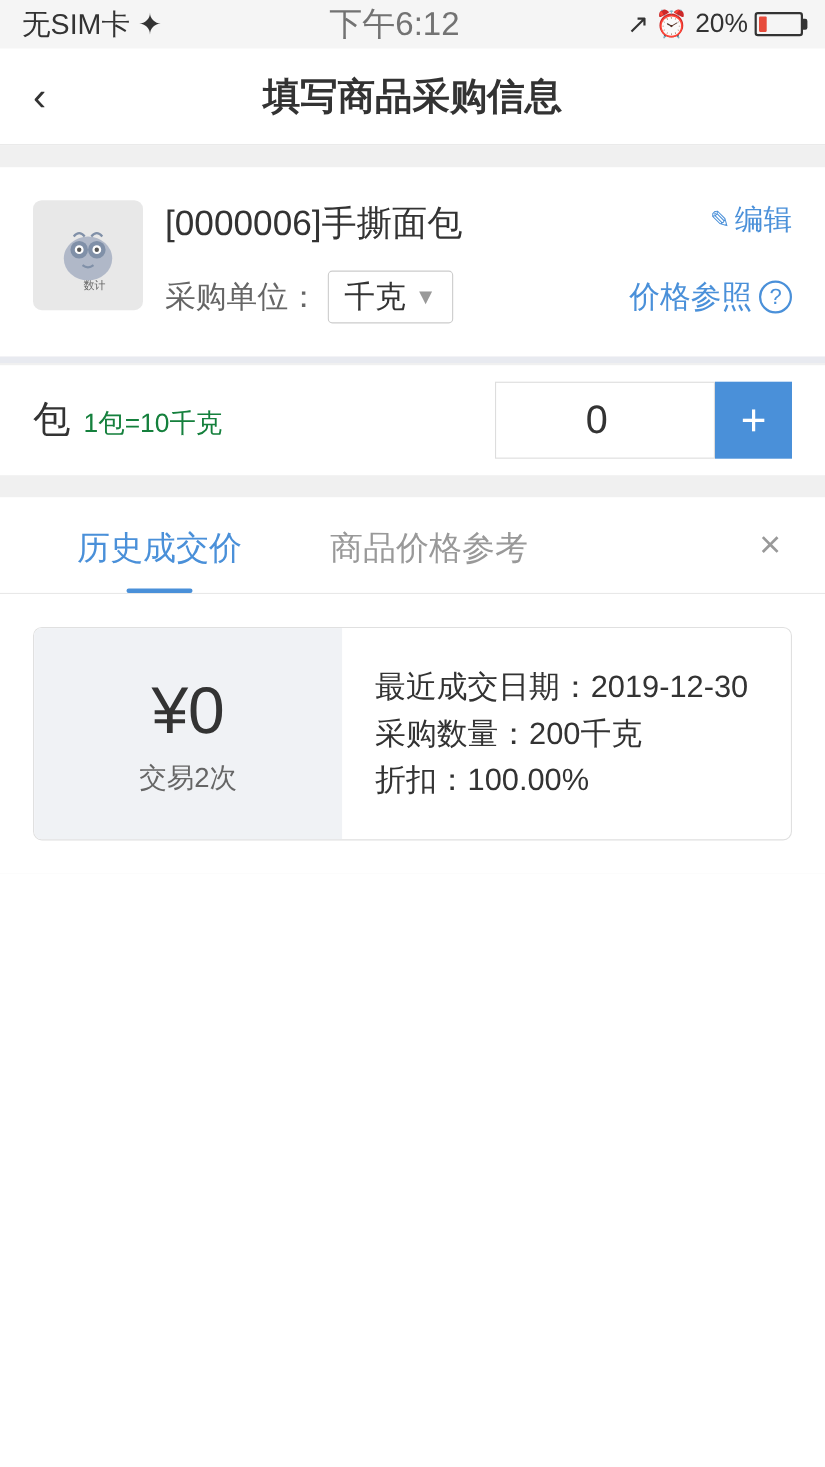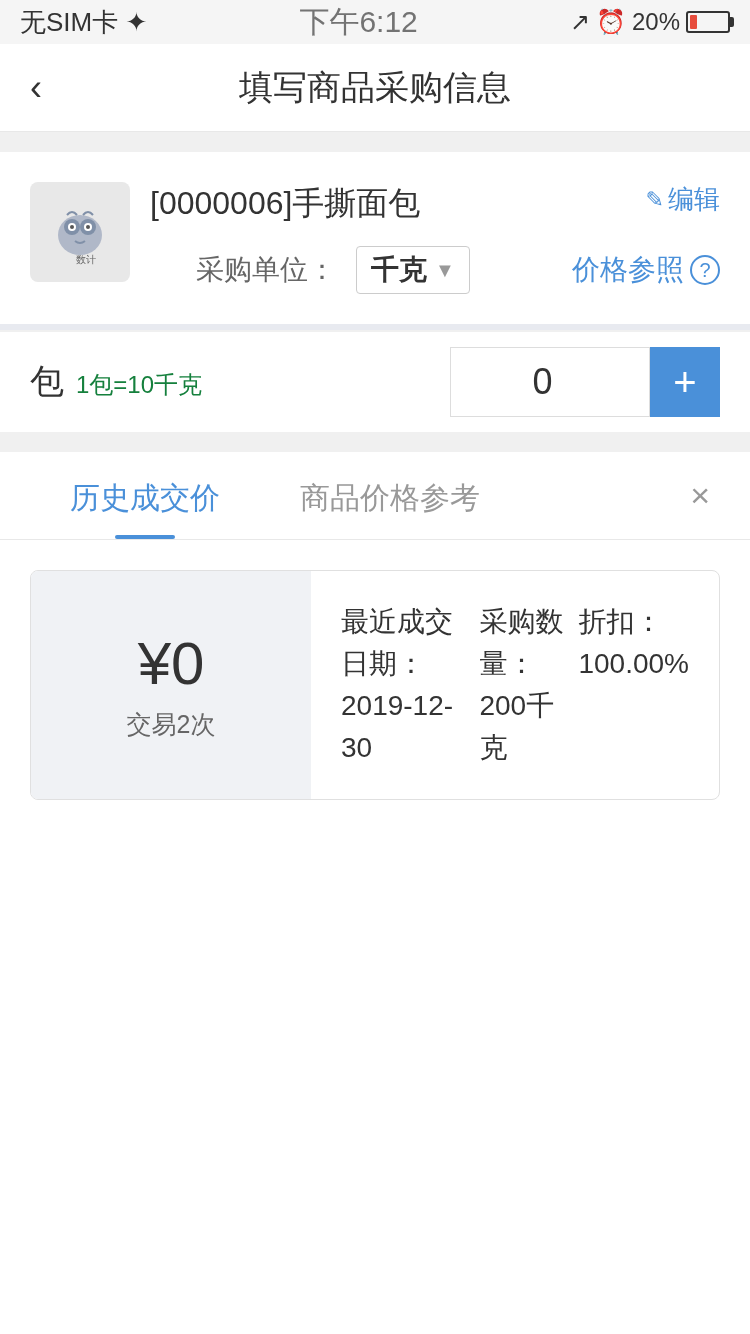--- a/index.html
+++ b/index.html
@@ -83,21 +83,21 @@
     }
     .nav-back {
       position: absolute;
       left: 30px;
       font-size: 36px;
       color: #333;
       cursor: pointer;
     }
     .nav-title {
       font-size: 34px;
-      font-weight: 400;
+      font-weight: 700;
       color: #333;
     }
 
     
     .product-card {
       background: #fff;
       margin-top: 20px;
       padding: 30px 30px 30px 30px;
       display: flex;
       align-items: flex-start;
@@ -158,21 +158,20 @@
       display: flex;
       align-items: center;
       border: 1px solid #ccc;
       border-radius: 4px;
       padding: 4px 14px;
       background: #fff;
       font-size: 28px;
       color: #333;
       gap: 8px;
       cursor: pointer;
-      font-weight: bold;
     }
     .unit-arrow {
       font-size: 20px;
       color: #999;
     }
     .price-ref-btn {
       font-size: 28px;
       color: #4a90d9;
       display: flex;
       align-items: center;
@@ -314,21 +313,21 @@
     }
     .history-trade-count {
       font-size: 25px;
       color: #666;
       margin-top: 10px;
     }
     .history-right {
       flex: 1;
       padding: 30px 30px;
       display: flex;
-      flex-direction: row;
+      flex-direction: column;
       justify-content: center;
     }
     .history-detail-row {
       font-size: 28px;
       color: #333;
       line-height: 1.5;
     }
 
     
     .white-fill {
@@ -380,21 +379,21 @@
     <div class="product-header">
       <div class="product-name">
         <span>[0000006]</span><span>手撕面包</span>
       </div>
       <div class="edit-btn">
         <span class="edit-icon-small">✎</span>
         <span>编辑</span>
       </div>
     </div>
     <div class="product-unit-row">
-      <div style="display:flex;align-items:center;gap:20px;margin-left:46px;">
+      <div style="display:flex;align-items:center;gap:8px;">
         <span class="unit-label">采购单位：</span>
         <div class="unit-select">
           <span>千克</span>
           <span class="unit-arrow">▼</span>
         </div>
       </div>
       <div class="price-ref-btn">
         <span>价格参照</span>
         <div class="price-ref-circle">?</div>
       </div>

